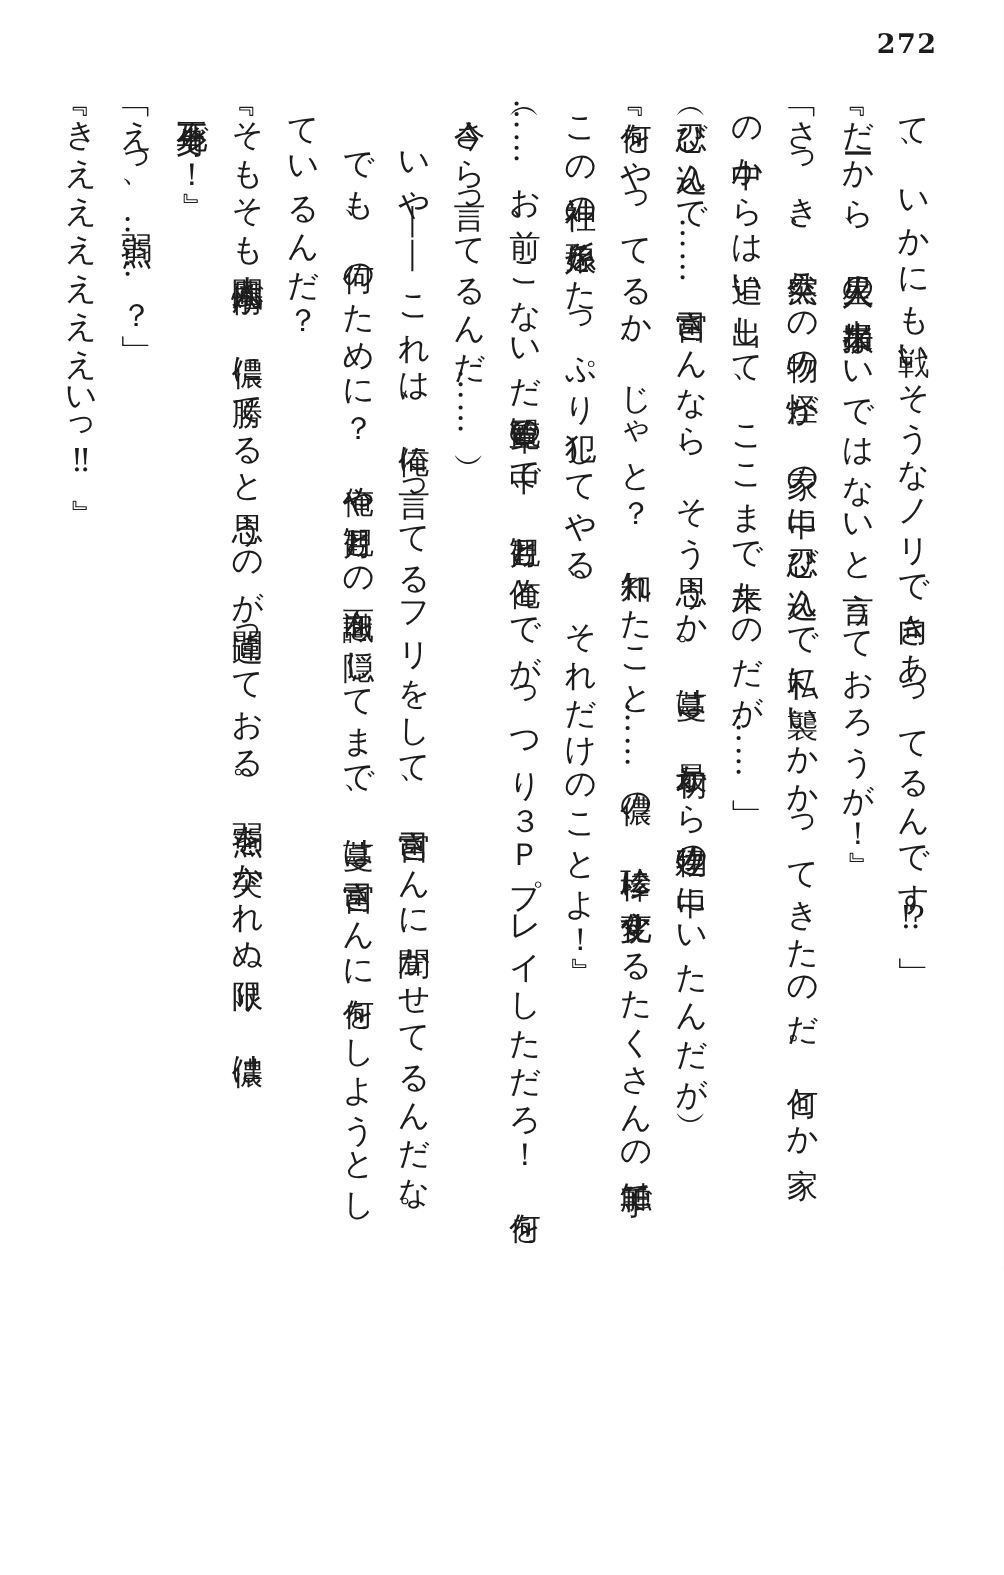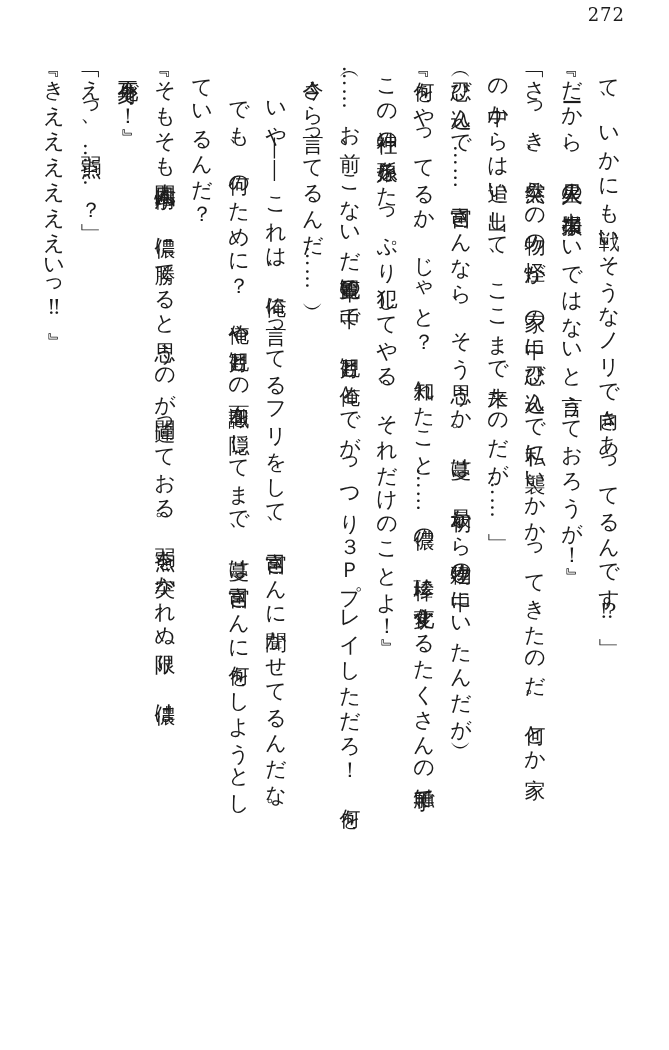--- a/index.html
+++ b/index.html
@@ -11,25 +11,26 @@
     position: relative;
     width: 669px;
     height: 1050px;
     background: #ffffff;
     overflow: hidden;
     font-family: "DejaVu Serif", "Liberation Serif", serif;
     color: #1c1c1c;
   }
   .page-number {
     position: absolute;
-    top: 4px;
+    top: 19px;
     right: 44px;
     font-size: 18px;
     letter-spacing: 1px;
     color: #1c1c1c;
+    font-weight: bold;
   }
   .text-body {
     position: absolute;
     top: 64px;
     right: 42px;
     width: 596px;
     height: 960px;
     writing-mode: vertical-rl;
     text-orientation: mixed;
     font-size: 21px;

